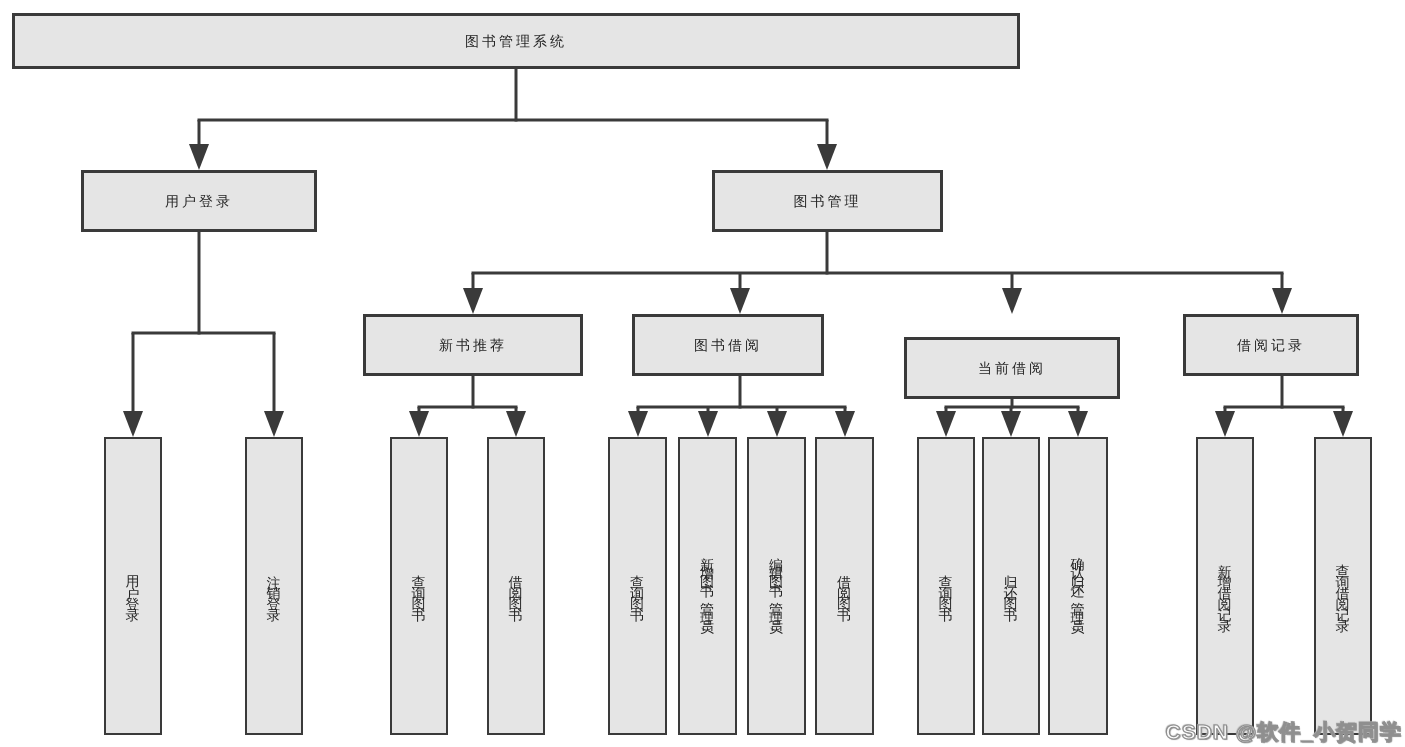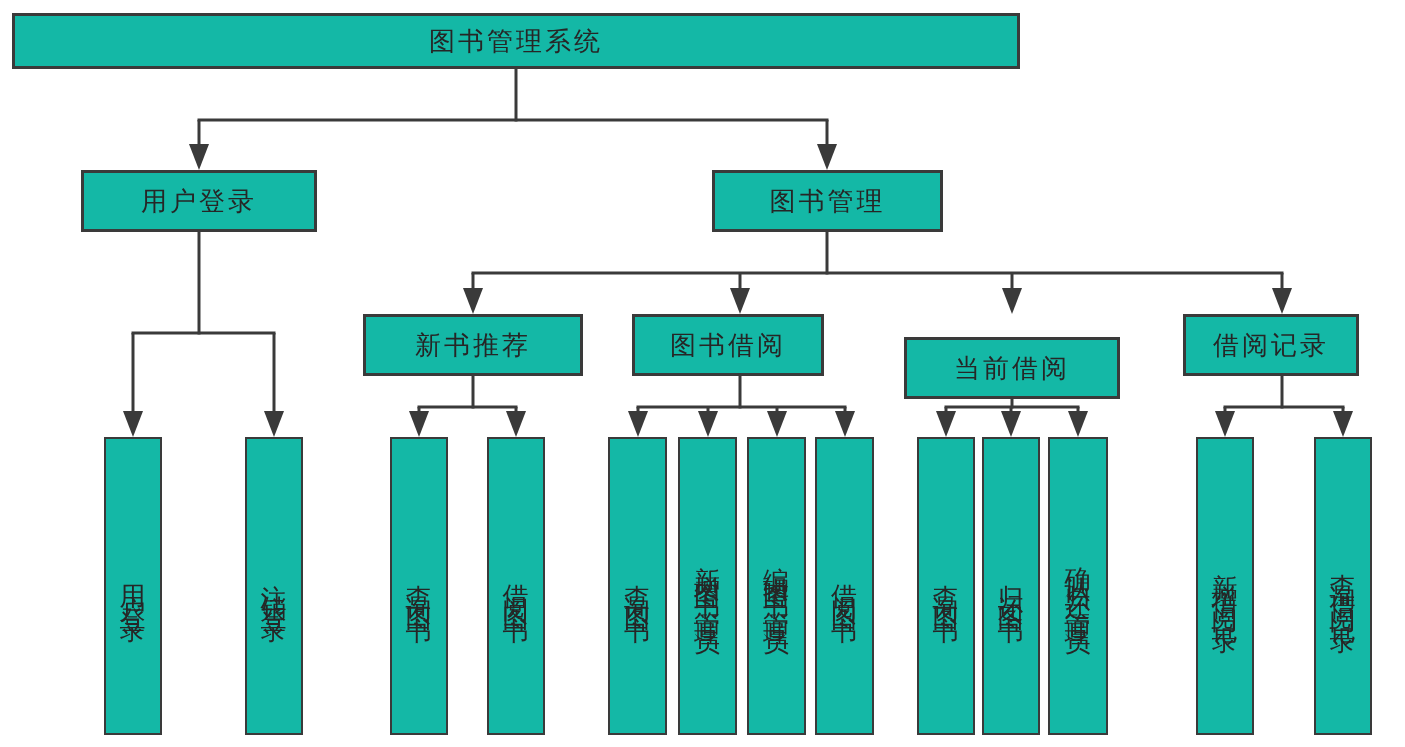--- a/index.html
+++ b/index.html
@@ -17,25 +17,25 @@
   }
   #connectors {
     position: absolute;
     left: 0;
     top: 0;
   }
   .box {
     position: absolute;
     box-sizing: border-box;
     border: 3px solid #3a3a3a;
-    background: #14b8a6;
+    background: #e5e5e5;
     display: flex;
     align-items: center;
     justify-content: center;
-    font-size: 26px;
+    font-size: 14px;
     color: #262626;
     letter-spacing: 3px;
     white-space: nowrap;
     line-height: 1;
   }
   .vbox {
     writing-mode: vertical-rl;
     text-orientation: mixed;
     border-width: 2px;
     letter-spacing: 11px;
@@ -129,13 +129,14 @@
       <div class="box vbox" style="left: 608px; top: 437px; width: 59px; height: 298px;">查询图书</div>
       <div class="box vbox long" style="left: 678px; top: 437px; width: 59px; height: 298px;">新增图书（管理员）</div>
       <div class="box vbox long" style="left: 747px; top: 437px; width: 59px; height: 298px;">编辑图书（管理员）</div>
       <div class="box vbox" style="left: 815px; top: 437px; width: 59px; height: 298px;">借阅图书</div>
       <div class="box vbox" style="left: 917px; top: 437px; width: 58px; height: 298px;">查询图书</div>
       <div class="box vbox" style="left: 982px; top: 437px; width: 58px; height: 298px;">归还图书</div>
       <div class="box vbox long" style="left: 1048px; top: 437px; width: 60px; height: 298px;">确认归还（管理员）</div>
       <div class="box vbox" style="left: 1196px; top: 437px; width: 58px; height: 298px;">新增借阅记录</div>
       <div class="box vbox" style="left: 1314px; top: 437px; width: 58px; height: 298px;">查询借阅记录</div>
     </div>
+  <div id="watermark">CSDN @软件_小贺同学</div>
 </div>
 
 </body></html>

